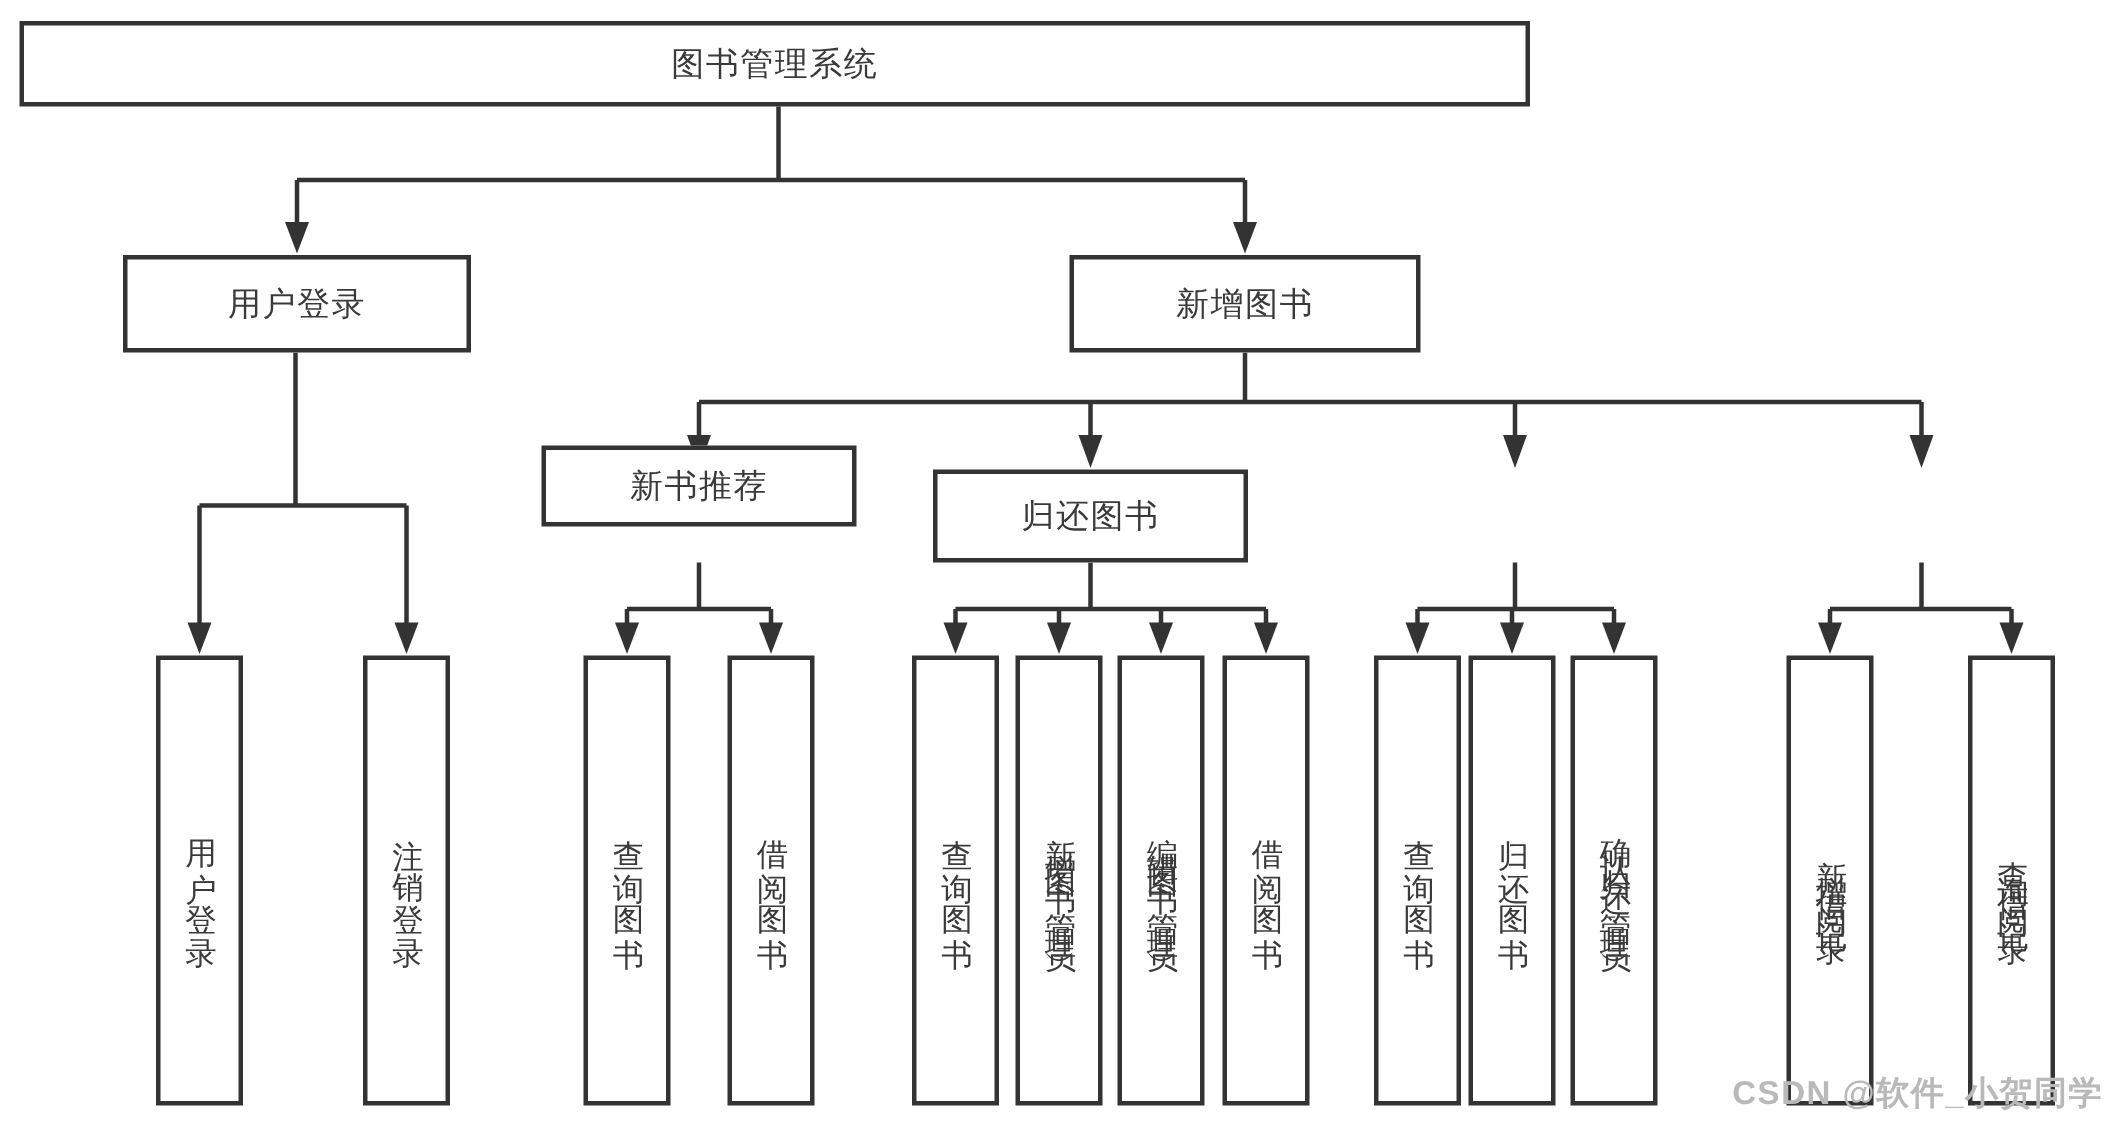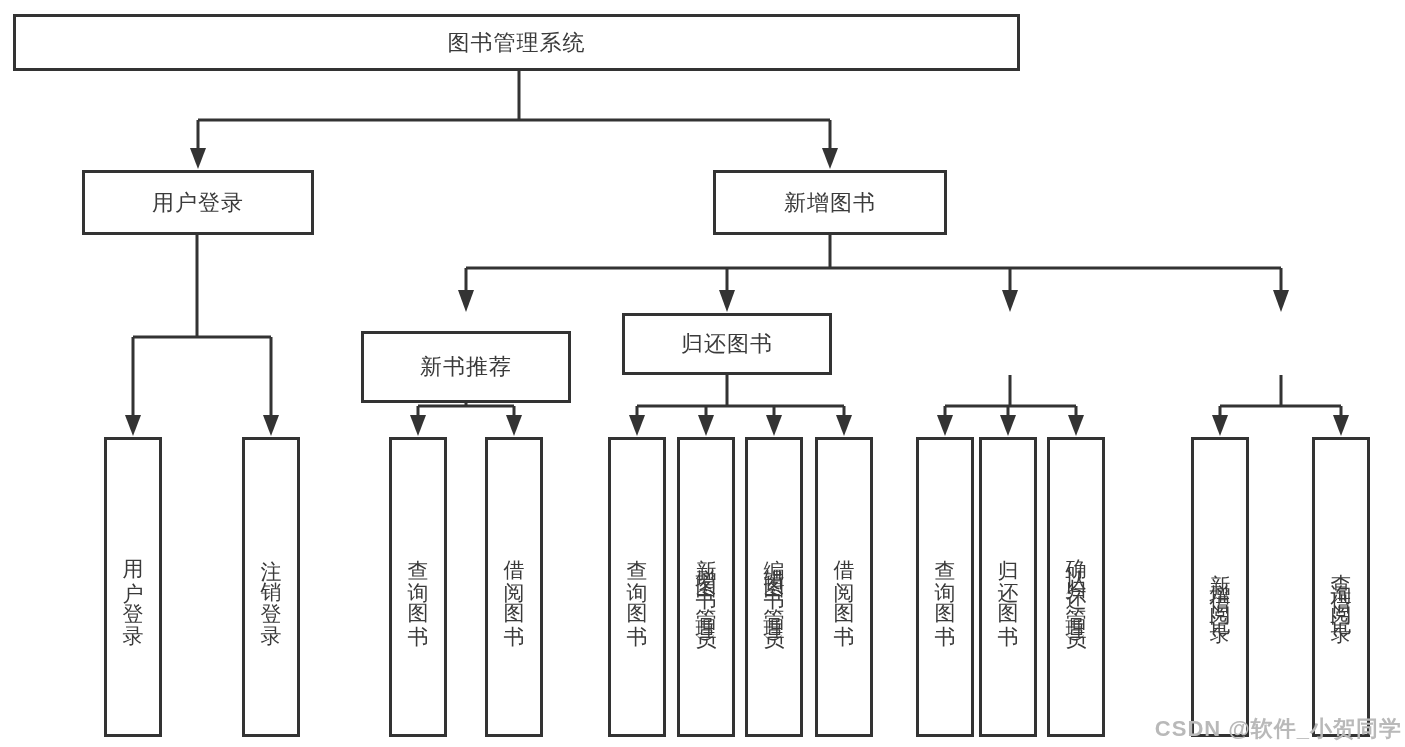--- a/index.html
+++ b/index.html
@@ -106,21 +106,21 @@
       <polygon points="1212,415 1228,415 1220,436"></polygon>
       <polygon points="1333,415 1349,415 1341,436"></polygon>
     </g>
   </svg>
 
   <div class="hbox" style="left:13px;top:14px;width:1007px;height:57px;">图书管理系统</div>
 
   <div class="hbox" style="left:82px;top:170px;width:232px;height:65px;">用户登录</div>
   <div class="hbox" style="left:713px;top:170px;width:234px;height:65px;">新增图书</div>
 
-  <div class="hbox" style="left:361px;top:331px;width:210px;height:72px;">新书推荐</div>
+  <div class="hbox" style="left:361px;top:297px;width:210px;height:54px;">新书推荐</div>
   <div class="hbox" style="left:622px;top:313px;width:210px;height:62px;">归还图书</div>
 
   <div class="vbox roomy" style="left:104px;">用户登录</div>
   <div class="vbox roomy" style="left:242px;">注销登录</div>
 
   <div class="vbox roomy" style="left:389px;">查询图书</div>
   <div class="vbox roomy" style="left:485px;">借阅图书</div>
 
   <div class="vbox roomy" style="left:608px;">查询图书</div>
   <div class="vbox" style="left:677px;">新增图书（管理员）</div>

